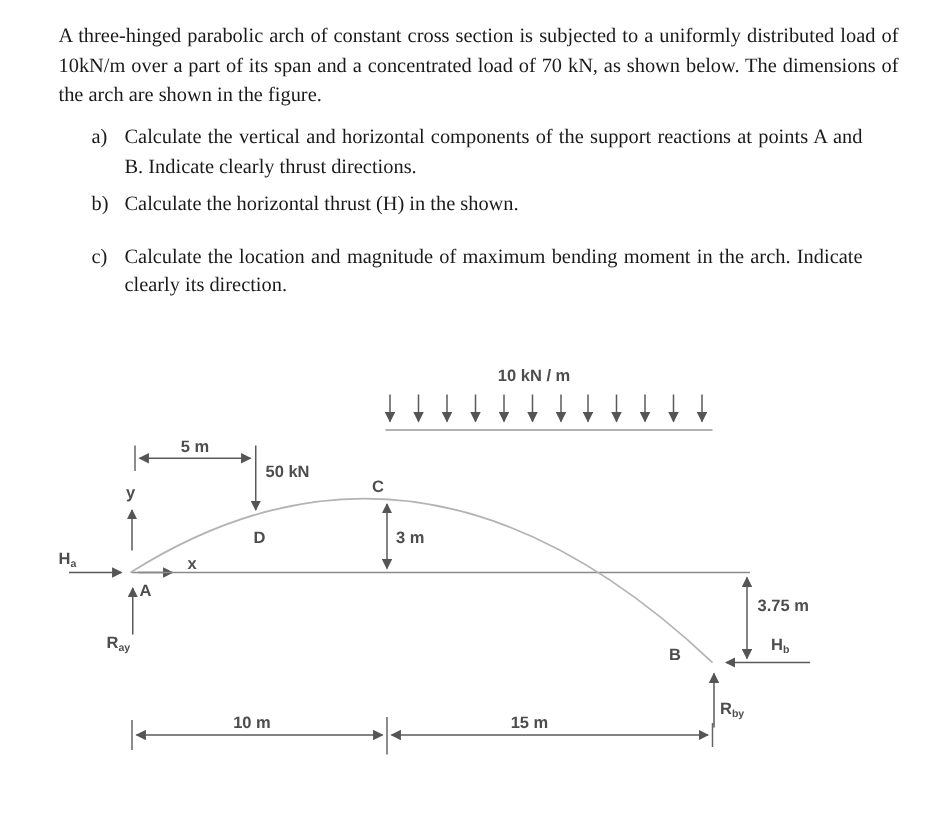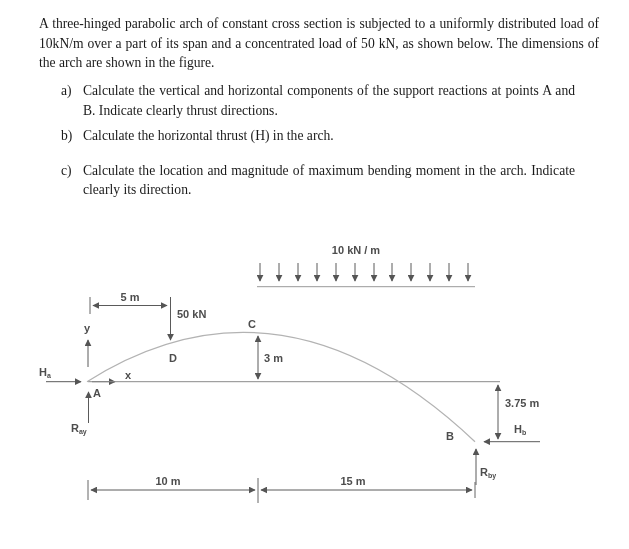--- a/index.html
+++ b/index.html
@@ -27,28 +27,28 @@
   .thin{stroke:#666;stroke-width:1;fill:none;}
   .arrowline{stroke:#5a5a5a;stroke-width:1;fill:none;}
   .guide{stroke:#8a8a8a;stroke-width:1;fill:none;}
   .arch{stroke:#b3b3b3;stroke-width:1.2;fill:none;}
   .loadline{stroke:#999;stroke-width:1;fill:none;}
 </style>
 </head>
 <body>
 
 <div class="text-block">
-  <p>A three-hinged parabolic arch of constant cross section is subjected to a uniformly distributed load of 10kN/m over a part of its span and a concentrated load of 50 kN, as shown below. The dimensions of the arch are shown in the figure.</p>
+  <p>A three-hinged parabolic arch of constant cross section is subjected to a uniformly distributed load of 10kN/m over a part of its span and a concentrated load of 70 kN, as shown below. The dimensions of the arch are shown in the figure.</p>
   <div class="q-item q-a">
     <span class="q-label">a)</span>
     <span class="q-text">Calculate the vertical and horizontal components of the support reactions at points A and B. Indicate clearly thrust directions.</span>
   </div>
   <div class="q-item q-b">
     <span class="q-label">b)</span>
-    <span class="q-text">Calculate the horizontal thrust (H) in the arch.</span>
+    <span class="q-text">Calculate the horizontal thrust (H) in the shown.</span>
   </div>
   <div class="q-item q-c">
     <span class="q-label">c)</span>
     <span class="q-text">Calculate the location and magnitude of maximum bending moment in the arch. Indicate clearly its direction.</span>
   </div>
 </div>
 
 <svg class="figure-svg" width="629" height="310" viewBox="0 0 629 310" xmlns="http://www.w3.org/2000/svg">
   <defs>
     <marker id="ah" viewBox="0 0 10 10" refX="9" refY="5" markerWidth="7" markerHeight="7" orient="auto-start-reverse">

